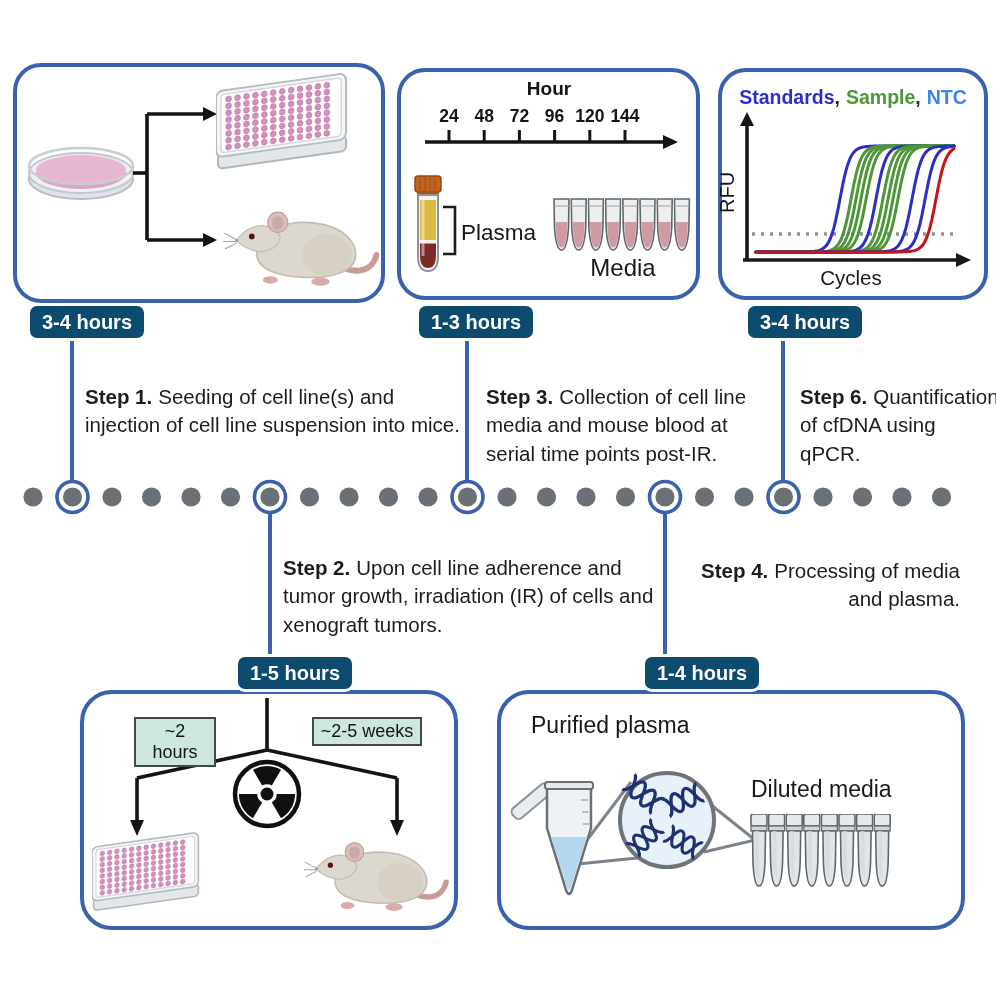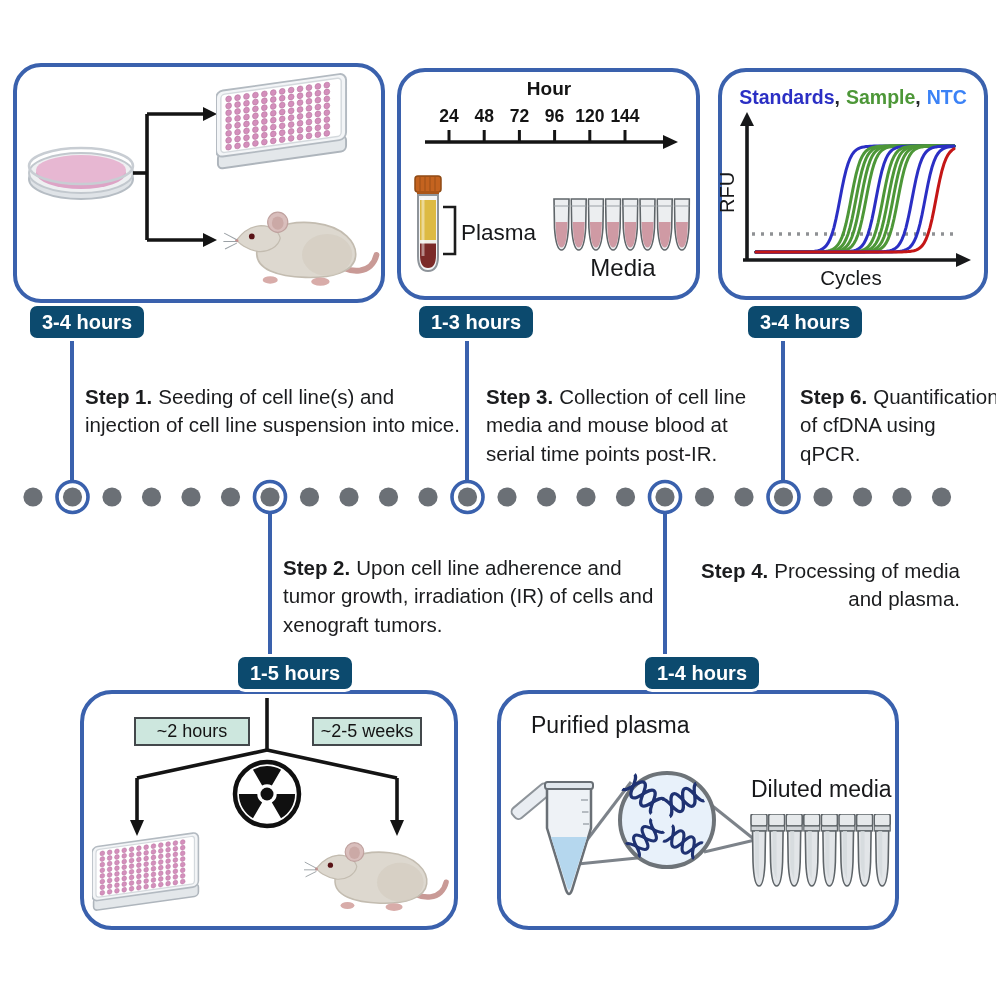--- a/index.html
+++ b/index.html
@@ -4,21 +4,21 @@
 <style>
   html,body{margin:0;padding:0;background:#fff;}
   .stage{position:relative;width:996px;height:996px;background:#fff;overflow:hidden;
          font-family:"Liberation Sans","DejaVu Sans",sans-serif;color:#1b1c1e;}
   svg text{font-family:"Liberation Sans","DejaVu Sans",sans-serif;}
   .panel{position:absolute;box-sizing:border-box;border:4px solid #3a61ad;border-radius:28px;background:#fff;z-index:2;}
   #panel-seeding{left:13px;top:63px;width:372px;height:240px;}
   #panel-collection{left:397px;top:68px;width:303px;height:232px;}
   #panel-qpcr{left:718px;top:68px;width:270px;height:232px;}
   #panel-irradiation{left:80px;top:690px;width:378px;height:240px;border-radius:32px;}
-  #panel-processing{left:497px;top:690px;width:402px;height:240px;border-radius:32px;}
+  #panel-processing{left:497px;top:690px;width:468px;height:240px;border-radius:32px;}
   .panel > svg{position:absolute;left:-4px;top:-4px;}
   .badge{position:absolute;z-index:6;background:#0c4a6e;color:#fff;font-weight:bold;font-size:20px;
          line-height:26px;padding:3px 12px;border:3px solid #fff;border-radius:10px;white-space:nowrap;}
   #badge-step1{left:27px;top:303px;}
   #badge-step3{left:416px;top:303px;}
   #badge-step5{left:745px;top:303px;}
   #badge-step2{left:235px;top:654px;}
   #badge-step4{left:642px;top:654px;}
   .vline{position:absolute;width:4px;background:#3a61ad;z-index:1;}
   #conn-step1{left:70px;top:337px;height:146px;}
@@ -32,21 +32,21 @@
   #step-1{left:85px;top:362px;width:378px;}
   #step-3{left:486px;top:362px;width:292px;}
   #step-5{left:800px;top:362px;width:200px;}
   #step-2{left:283px;top:533px;width:382px;}
   #step-4{left:686px;top:536px;width:274px;text-align:right;}
   .qpcr-legend{position:absolute;left:0;top:14px;width:100%;text-align:center;
                font-weight:bold;font-size:19.5px;z-index:3;}
   .qpcr-legend .sep{color:#23262b;margin-right:6px;}
   .duration-box{position:absolute;box-sizing:border-box;background:#cde7de;border:2px solid #43484b;
                 font-size:18px;text-align:center;padding:2px 4px;z-index:3;color:#141414;}
-  #box-cells{left:50px;top:23px;width:116px;}
+  #box-cells{left:50px;top:23px;width:82px;}
   #box-tumor{left:228px;top:23px;width:110px;}
   .plabel{position:absolute;font-size:23px;z-index:3;color:#17181a;}
   #lbl-purified{left:30px;top:18px;}
   #lbl-diluted{left:250px;top:82px;}
   .defs-svg{position:absolute;width:0;height:0;overflow:hidden;}
 </style>
 </head>
 <body>
 
 <div class="stage">

